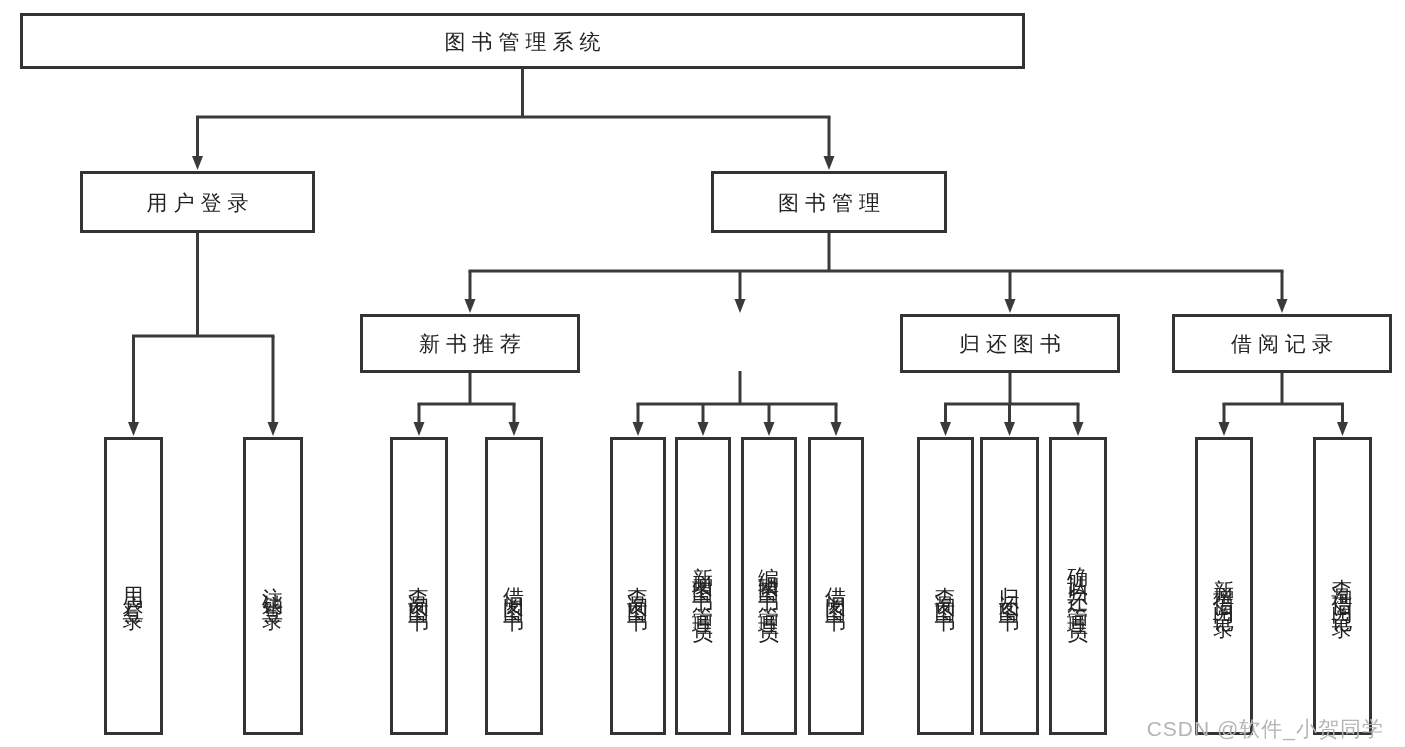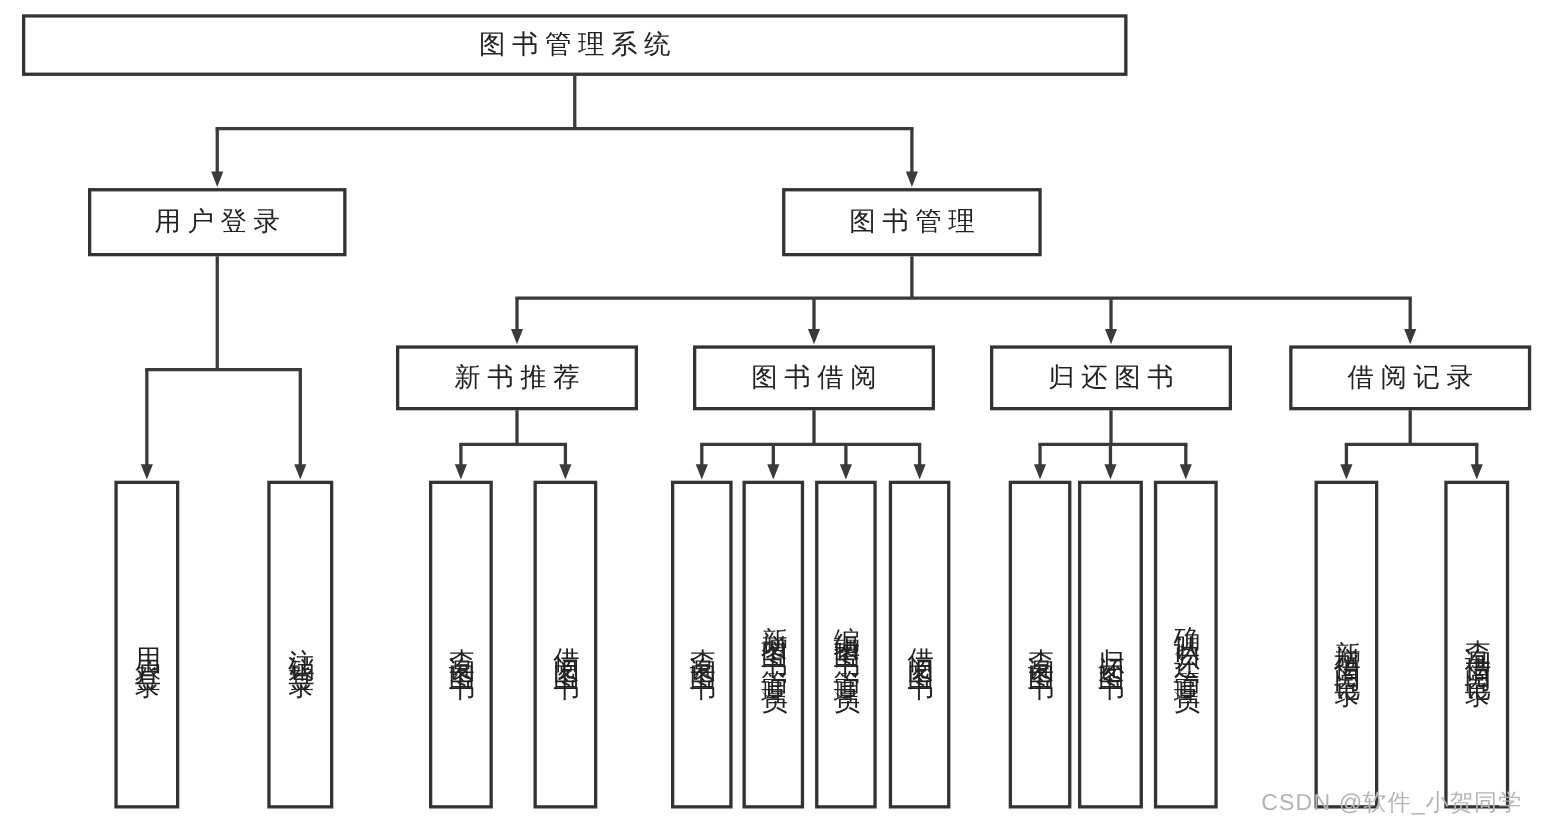--- a/index.html
+++ b/index.html
@@ -23,21 +23,21 @@
   }
   .box{
     position:absolute;z-index:2;
     box-sizing:border-box;
     border:3px solid var(--border);
     background:var(--bg);
     display:flex;align-items:center;justify-content:center;
     color:var(--text);
   }
   .box .lbl{
-    font-size:24px;
+    font-size:21px;
     line-height:1;
     white-space:nowrap;
   }
   .box.h .lbl{
     letter-spacing:6px;
     text-indent:6px;
   }
   .box.v .lbl{
     writing-mode:vertical-lr;
     text-orientation:mixed;
@@ -120,23 +120,20 @@
   <div class="box h" id="n-user-login" style="left:80px;top:171px;width:235px;height:62px">
     <span class="lbl">用户登录</span>
   </div>
   <div class="box h" id="n-newbook" style="left:360px;top:314px;width:220px;height:59px">
     <span class="lbl">新书推荐</span>
   </div>
 
   <div class="box h" id="n-book-mgmt" style="left:711px;top:171px;width:236px;height:62px">
     <span class="lbl">图书管理</span>
   </div>
-  <div class="box h" id="n-borrow" style="left:630px;top:314px;width:220px;height:59px">
-    <span class="lbl">图书借阅</span>
-  </div>
   <div class="box h" id="n-current" style="left:900px;top:314px;width:220px;height:59px">
     <span class="lbl">归还图书</span>
   </div>
   <div class="box h" id="n-records" style="left:1172px;top:314px;width:220px;height:59px">
     <span class="lbl">借阅记录</span>
   </div>
 
   <div class="box v" id="lf-ul-login" style="left:104px;top:437px;width:59px;height:298px">
     <span class="lbl">用户登录</span>
   </div>

